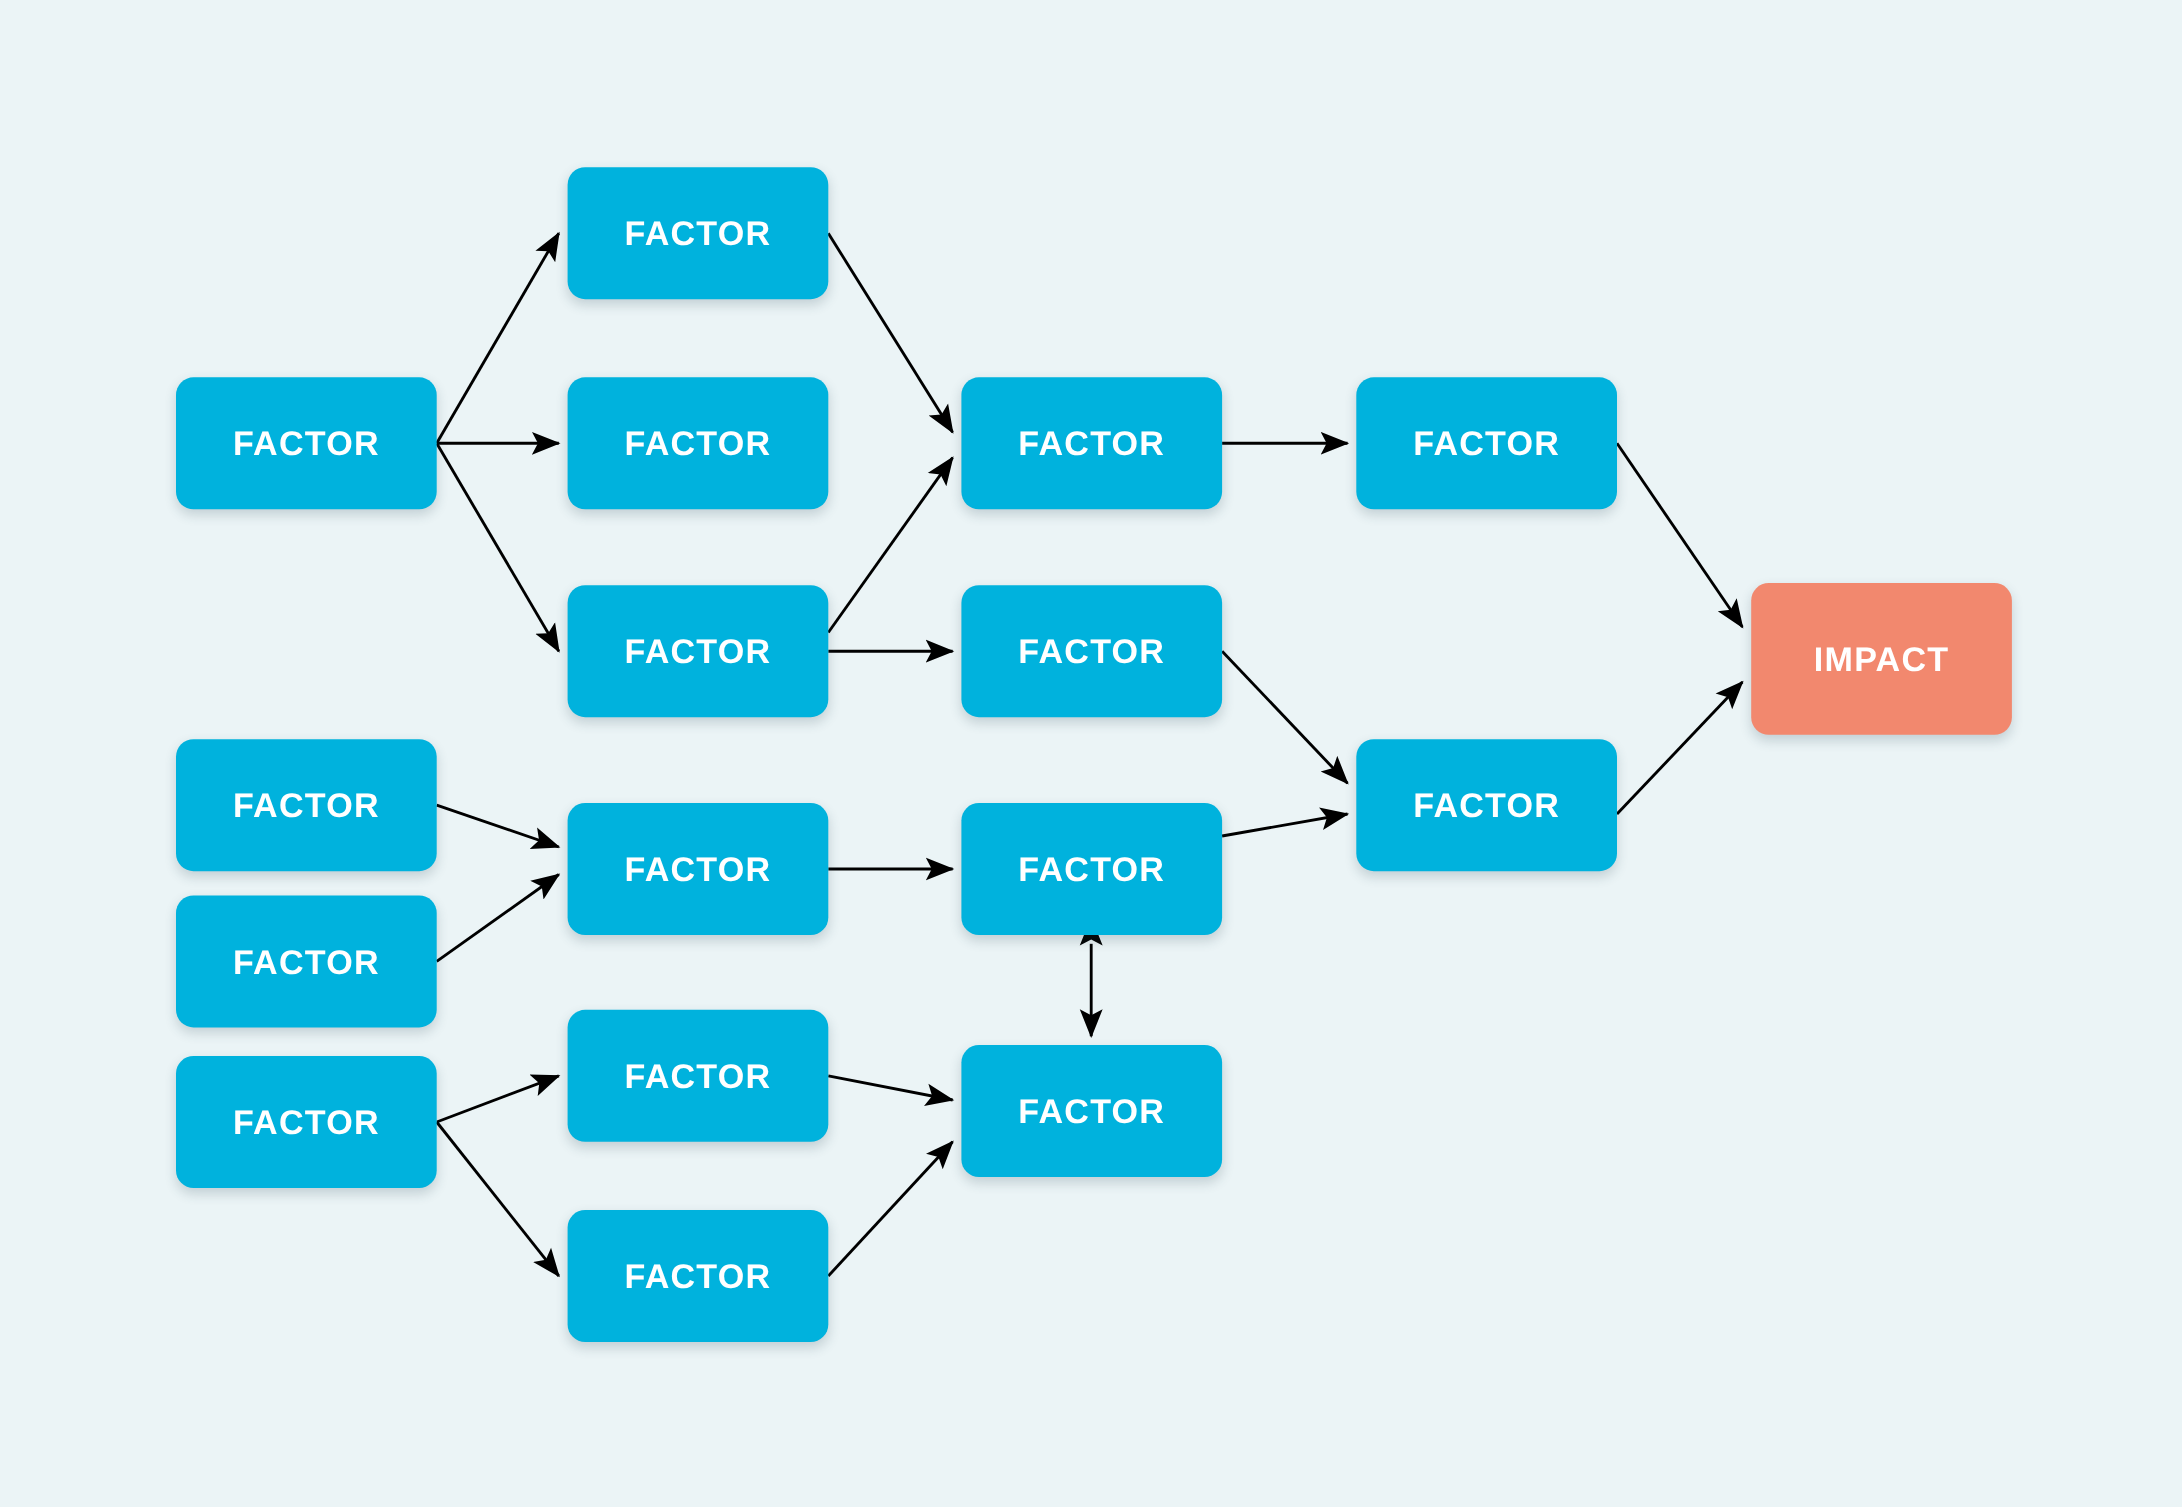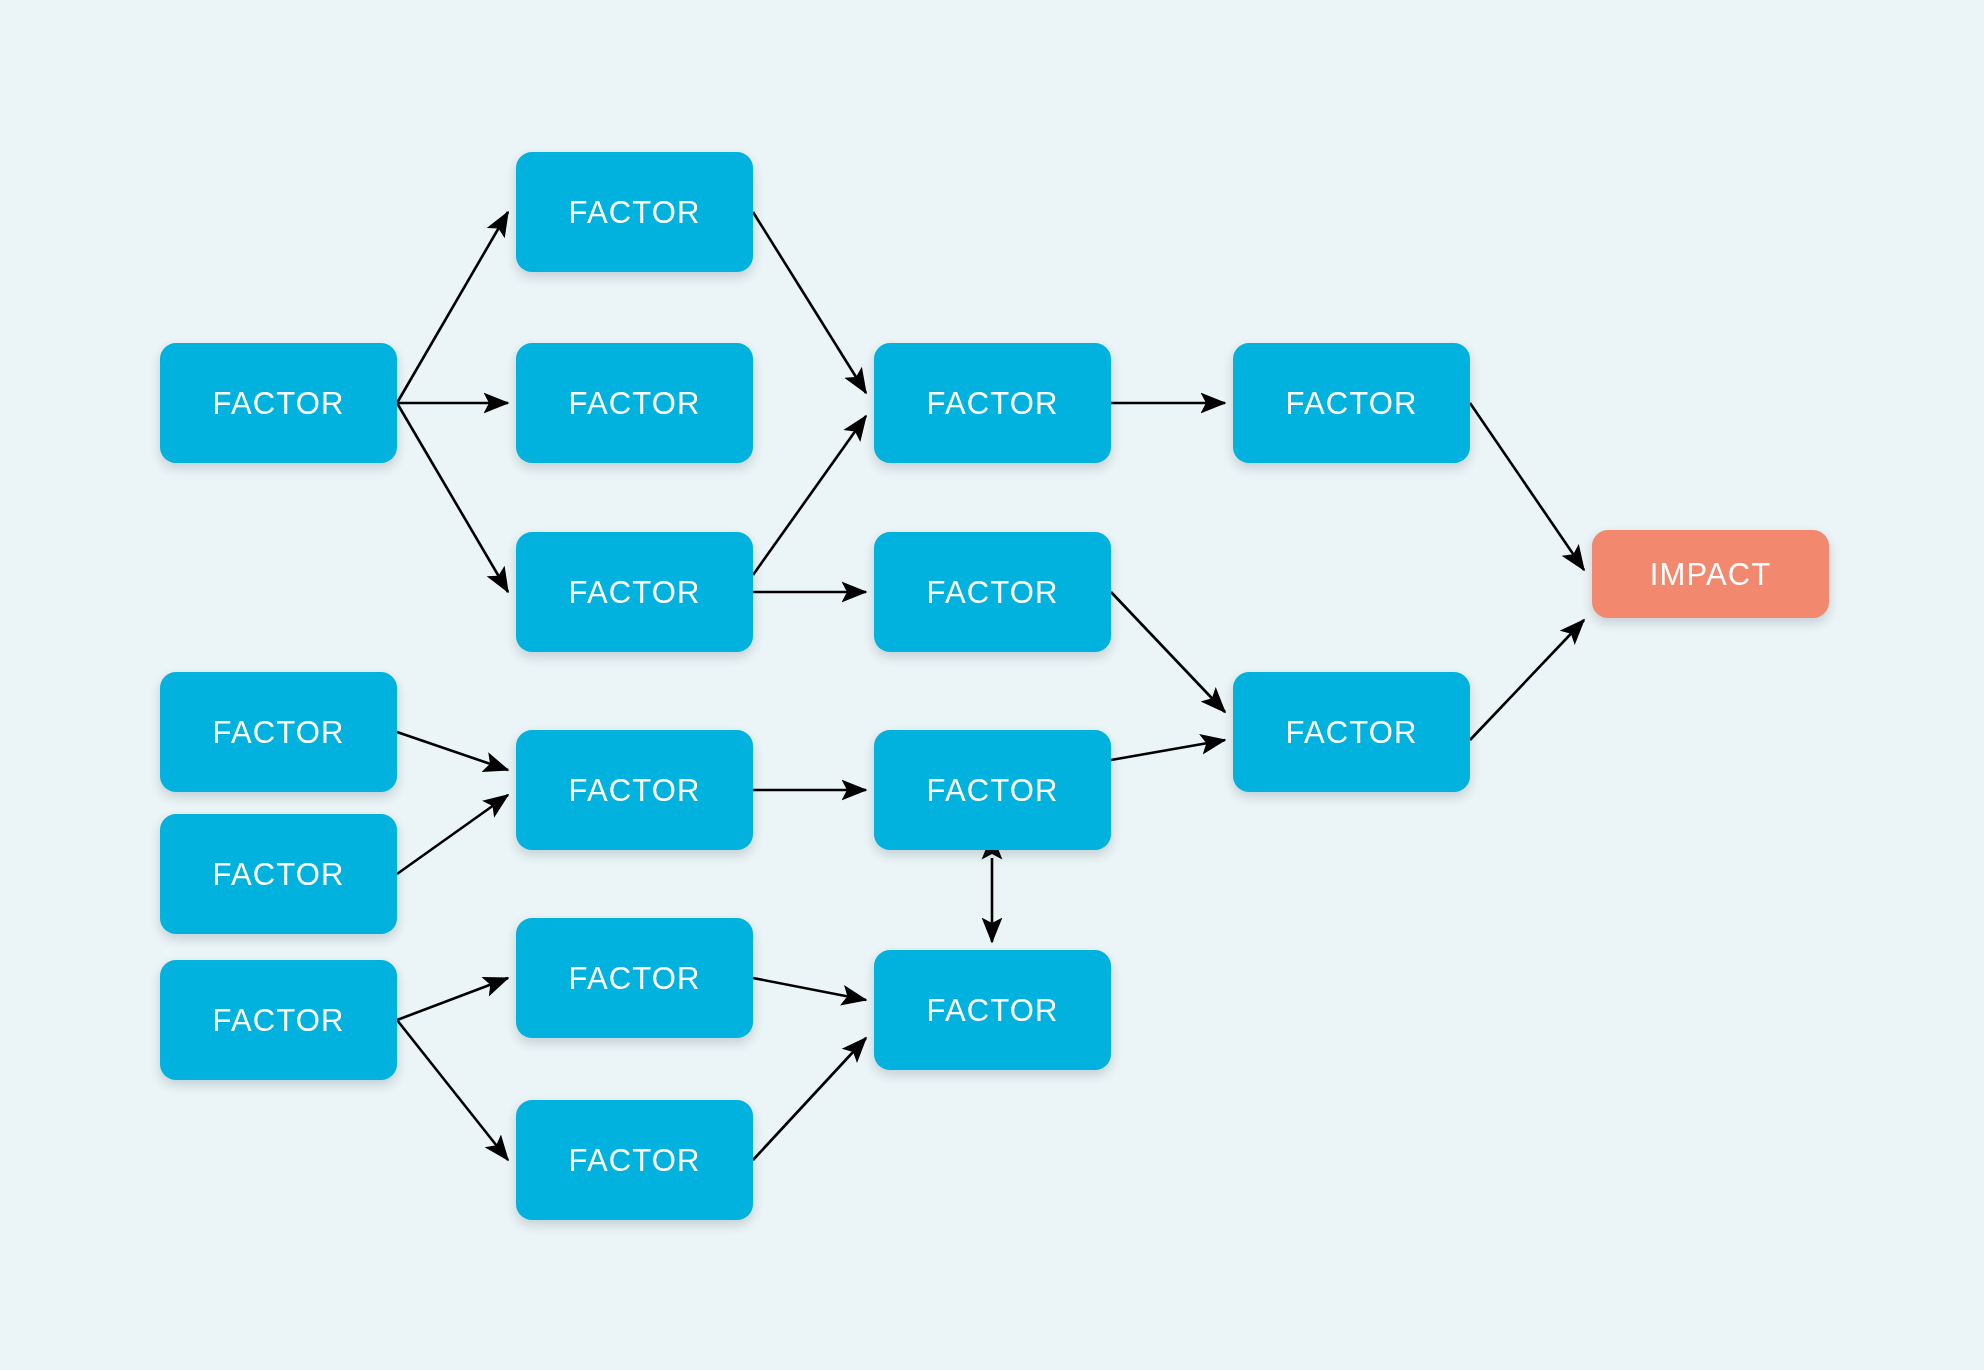--- a/index.html
+++ b/index.html
@@ -48,21 +48,21 @@
   }
   .node-factor {
     background: #00B2DD;
   }
   .node-impact {
     background: #F2886E;
   }
   .node-label {
     color: #FFFFFF;
     font-size: 31px;
-    font-weight: 400;
+    font-weight: 700;
     letter-spacing: 1.1px;
     line-height: 1;
     white-space: nowrap;
   }
 </style>
 </head>
 <body>
 
 <div id="diagram-canvas">
 
@@ -140,18 +140,18 @@
       </div>
       <div class="node node-factor" style="left: 516px; top: 918px; width: 237px; height: 120px;">
         <span class="node-label">FACTOR</span>
       </div>
       <div class="node node-factor" style="left: 516px; top: 1100px; width: 237px; height: 120px;">
         <span class="node-label">FACTOR</span>
       </div>
       <div class="node node-factor" style="left: 874px; top: 950px; width: 237px; height: 120px;">
         <span class="node-label">FACTOR</span>
       </div>
-      <div class="node node-impact" style="left: 1592px; top: 530px; width: 237px; height: 88px; justify-content: center;">
+      <div class="node node-impact" style="left: 1592px; top: 530px; width: 237px; height: 138px; justify-content: center;">
         <span class="node-label">IMPACT</span>
       </div>
     </div>
 
 </div>
 
 </body></html>

